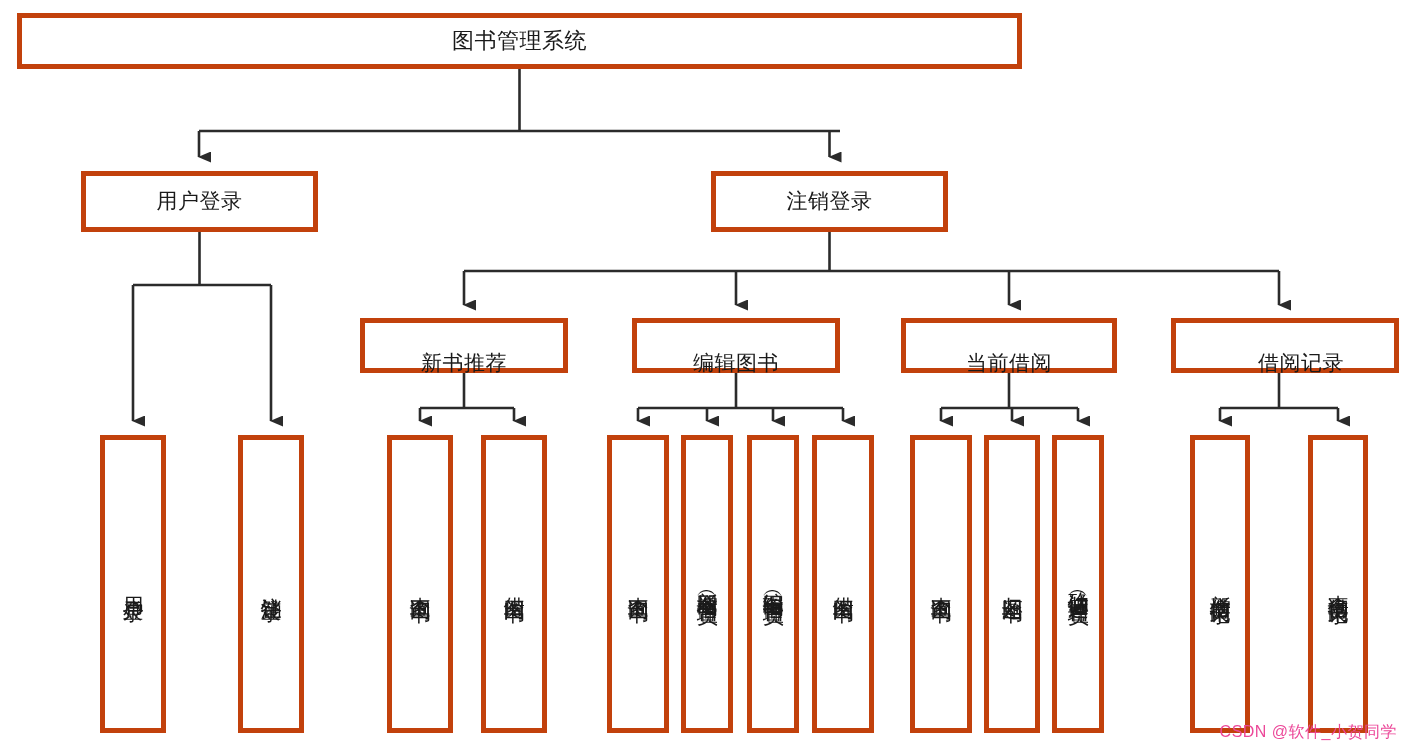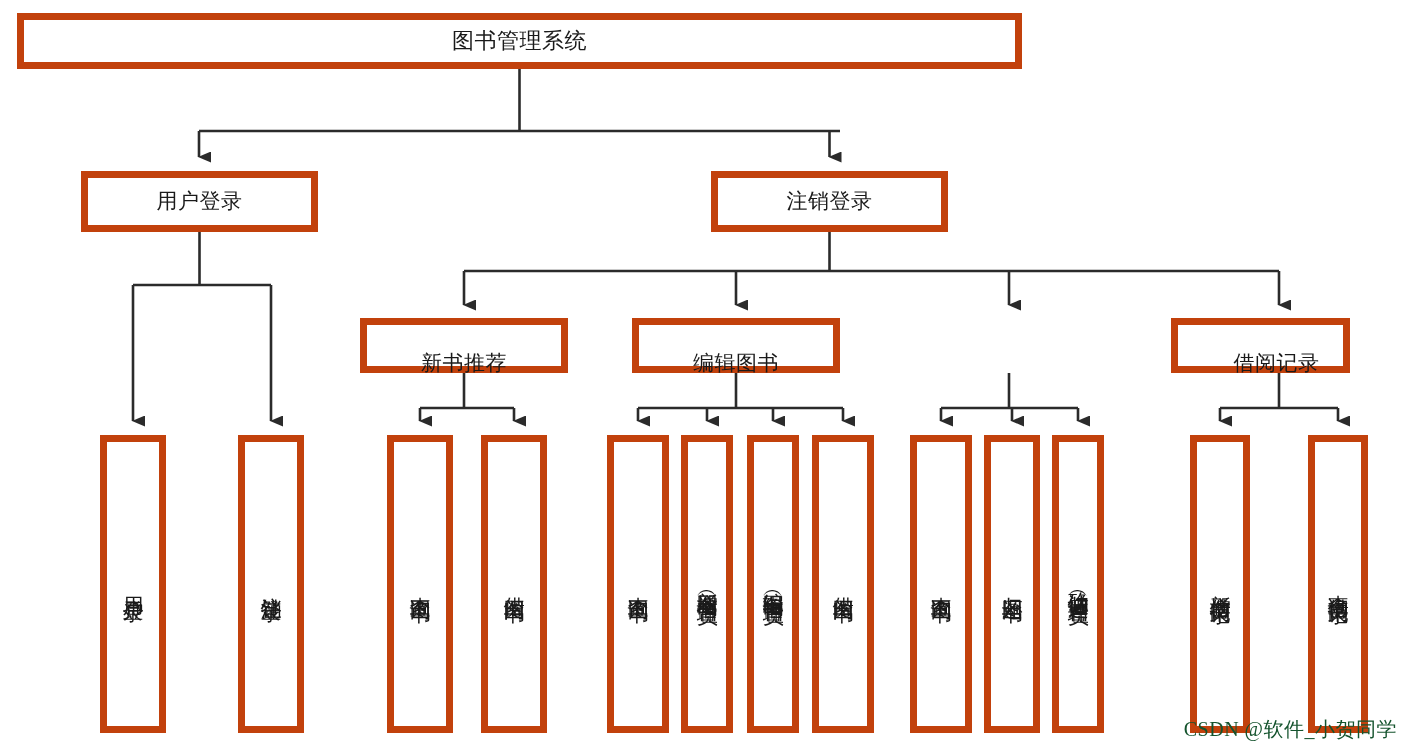--- a/index.html
+++ b/index.html
@@ -23,21 +23,21 @@
     left: 0;
     top: 0;
     width: 1405px;
     height: 747px;
     pointer-events: none;
   }
   .node {
     position: absolute;
     box-sizing: border-box;
     background: #ffffff;
-    border: 7px solid #c2410c;
+    border: 5px solid #c2410c;
     display: flex;
     align-items: center;
     justify-content: center;
     color: #1a1a1a;
   }
   .node-label {
     display: block;
     text-align: center;
     line-height: 1.18;
     color: #1a1a1a;
@@ -61,23 +61,23 @@
     letter-spacing: 2px;
     max-height: 100%;
   }
   .node.level-0 .node-label { font-size: 22px; }
   .node.level-1 .node-label { font-size: 21px; }
   .node.level-2 .node-label { font-size: 21px; margin-top: 36px; }
   #watermark {
     position: absolute;
     right: 8px;
     bottom: 4px;
-    font-size: 20px;
-    color: #14532d;
-    font-family: Liberation Serif, serif;
+    font-size: 16px;
+    color: #ec4899;
+    font-family: Liberation Sans, sans-serif;
     white-space: nowrap;
     letter-spacing: 0.5px;
   }
 </style>
 </head>
 <body>
 
 <div id="diagram-root">
 
   <svg id="edge-layer" viewBox="0 0 1405 747" width="1405" height="747" xmlns="http://www.w3.org/2000/svg">
@@ -156,22 +156,25 @@
   </div>
 
   <div class="node horizontal level-2" style="left:360px; top:318px; width:208px; height:55px;">
     <span class="node-label">新书推荐</span>
   </div>
 
   <div class="node horizontal level-2" style="left:632px; top:318px; width:208px; height:55px;">
     <span class="node-label">编辑图书</span>
   </div>
 
-
-  <div class="node horizontal level-2" style="left:1171px; top:318px; width:179px; height:55px;padding-left:32px;">
+  <div class="node horizontal level-2" style="left:901px; top:318px; width:216px; height:55px;">
+    <span class="node-label">当前借阅</span>
+  </div>
+
+  <div class="node horizontal level-2" style="left:1171px; top:318px; width:228px; height:55px;padding-left:32px;">
     <span class="node-label">借阅记录</span>
   </div>
 
   <div class="node vertical leaf" style="left:100px; top:435px; width:66px; height:298px;">
     <span class="node-label">用户登录</span>
   </div>
 
   <div class="node vertical leaf" style="left:238px; top:435px; width:66px; height:298px;">
     <span class="node-label">注销登录</span>
   </div>

